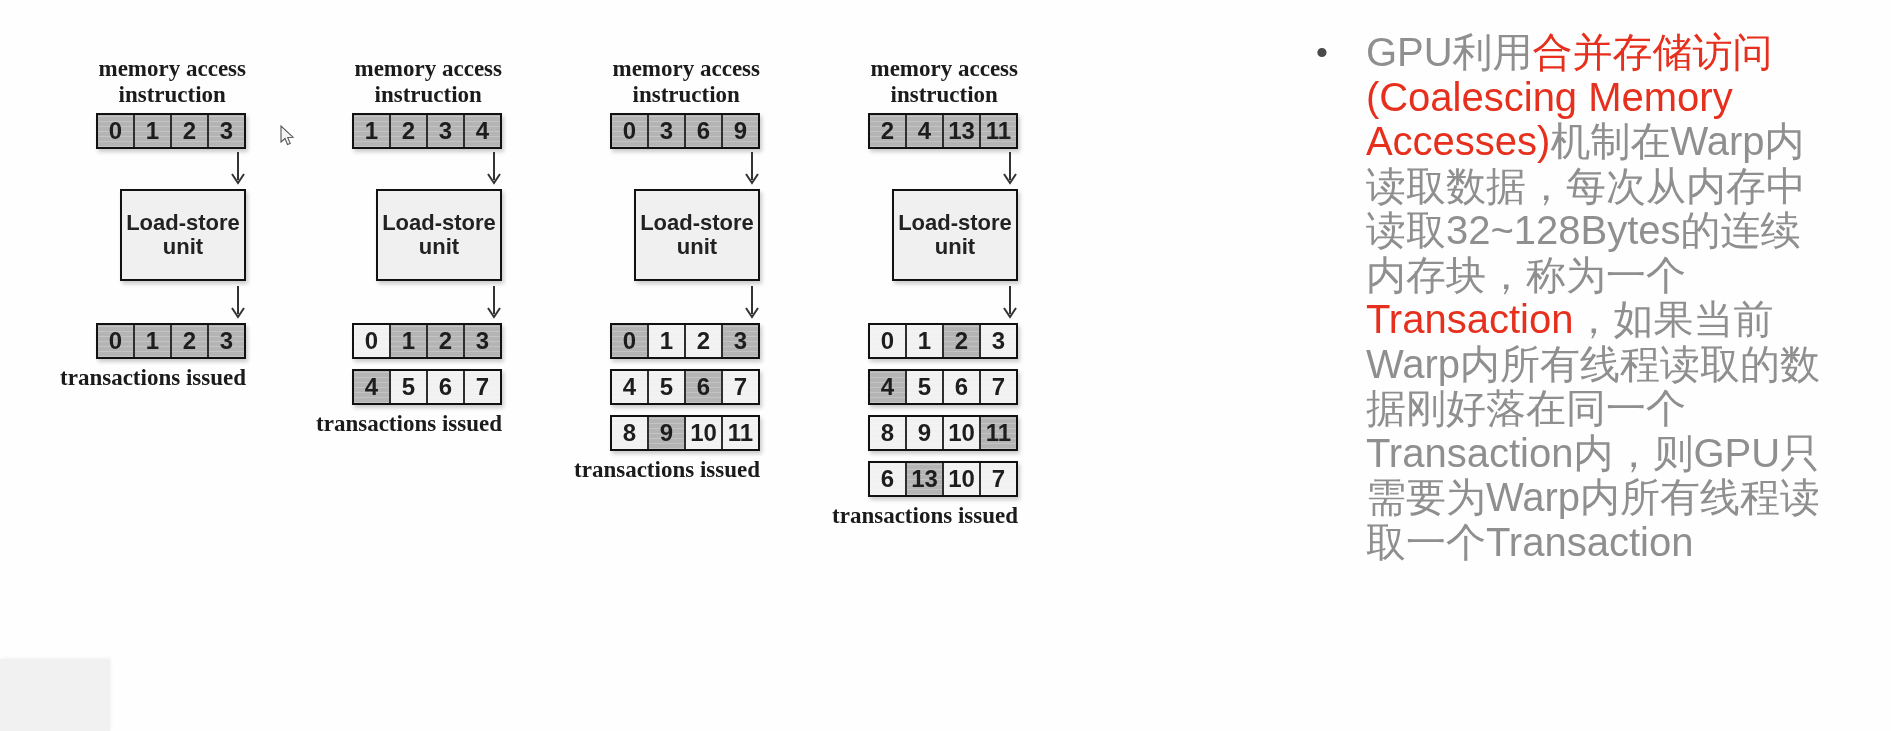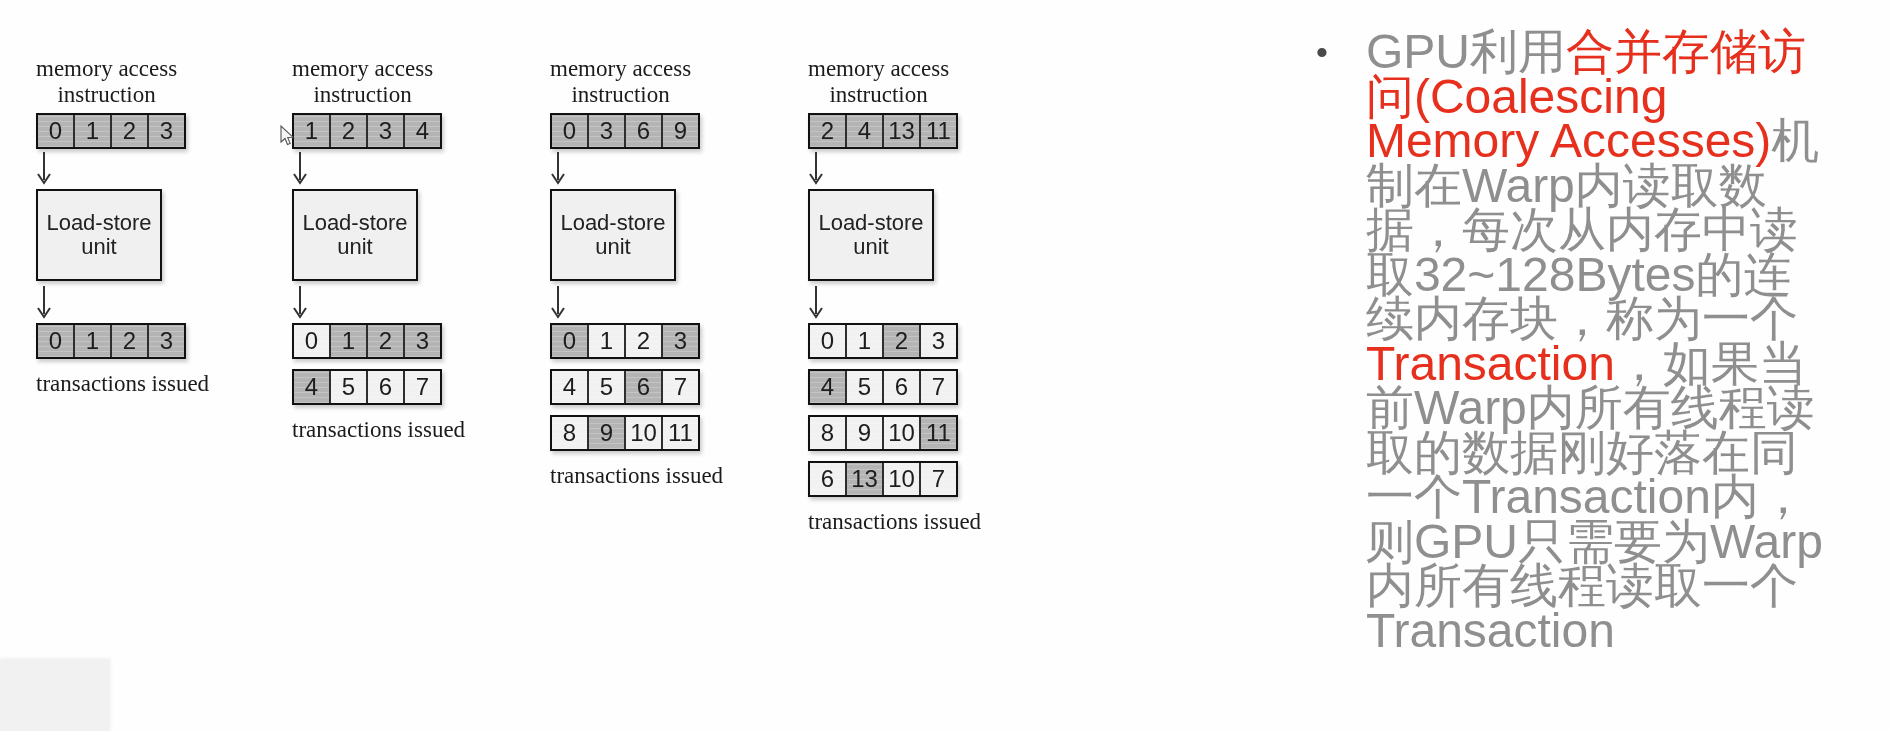--- a/index.html
+++ b/index.html
@@ -4,21 +4,21 @@
 <style>
   html,body{margin:0;padding:0;}
   body{
     width:1891px;height:731px;position:relative;overflow:hidden;
     background:#fefefe;
     font-family:"Liberation Sans",sans-serif;
   }
   
   .diagram{
     position:absolute;top:56px;width:210px;
-    display:flex;flex-direction:column;align-items:flex-start;
+    display:flex;flex-direction:column;align-items:flex-end;font-weight:bold;
   }
   .diagram:nth-child(1){left:36px;}
   .diagram:nth-child(2){left:292px;}
   .diagram:nth-child(3){left:550px;}
   .diagram:nth-child(4){left:808px;}
   .dtitle{
     font-family:"Liberation Serif",serif;
     font-size:23px;line-height:26px;color:#1b1b1b;text-align:center;
   }
   .cellrow{
@@ -38,33 +38,33 @@
   .instr-slot{margin-top:5px;}
   .arrow{height:36px;display:flex;align-items:center;justify-content:center;margin:1px 0;}
   .lsu{
     width:122px;padding:20px 0;margin:2px 0;
     background:#f0f0f0;border:2px solid #111;
     box-shadow:2px 3px 4px rgba(0,0,0,0.20);
     text-align:center;font-size:22px;line-height:24px;color:#222;
   }
   .rows{display:flex;flex-direction:column;gap:10px;margin-top:2px;}
   .caption{
-    margin-top:12px;font-family:"Liberation Serif",serif;
+    margin-top:6px;font-family:"Liberation Serif",serif;
     font-size:23px;color:#1b1b1b;white-space:nowrap;
   }
   
   .note{
     position:absolute;left:1316px;top:30px;width:530px;
     display:flex;align-items:flex-start;
   }
   .bullet{
     font-size:34px;color:#4a4a4a;line-height:44px;margin-right:38px;flex:0 0 auto;
   }
   .note-body{
-    width:462px;font-size:48px;line-height:44.5px;letter-spacing:0px;
+    width:462px;font-size:40px;line-height:44.5px;letter-spacing:0px;
     word-break:break-word;
   }
   .note-body .gray{color:#8f8f8f;}
   .note-body .red{color:#e6301d;}
   
   .bottom-left-box{
     position:absolute;left:0;top:659px;width:110px;height:72px;
     background:#f1f1f1;box-shadow:1px -1px 3px rgba(0,0,0,0.05);
   }
   .cursor{position:absolute;left:280px;top:125px;}

